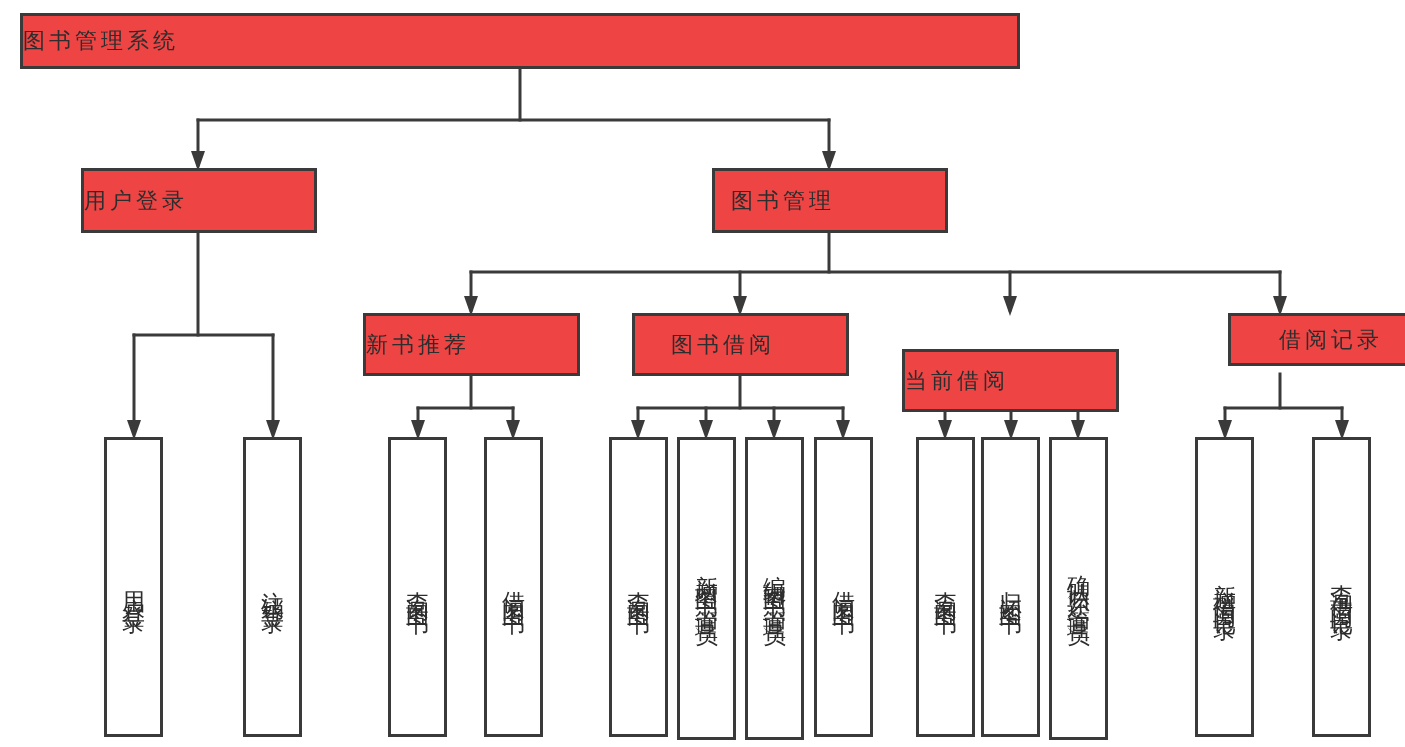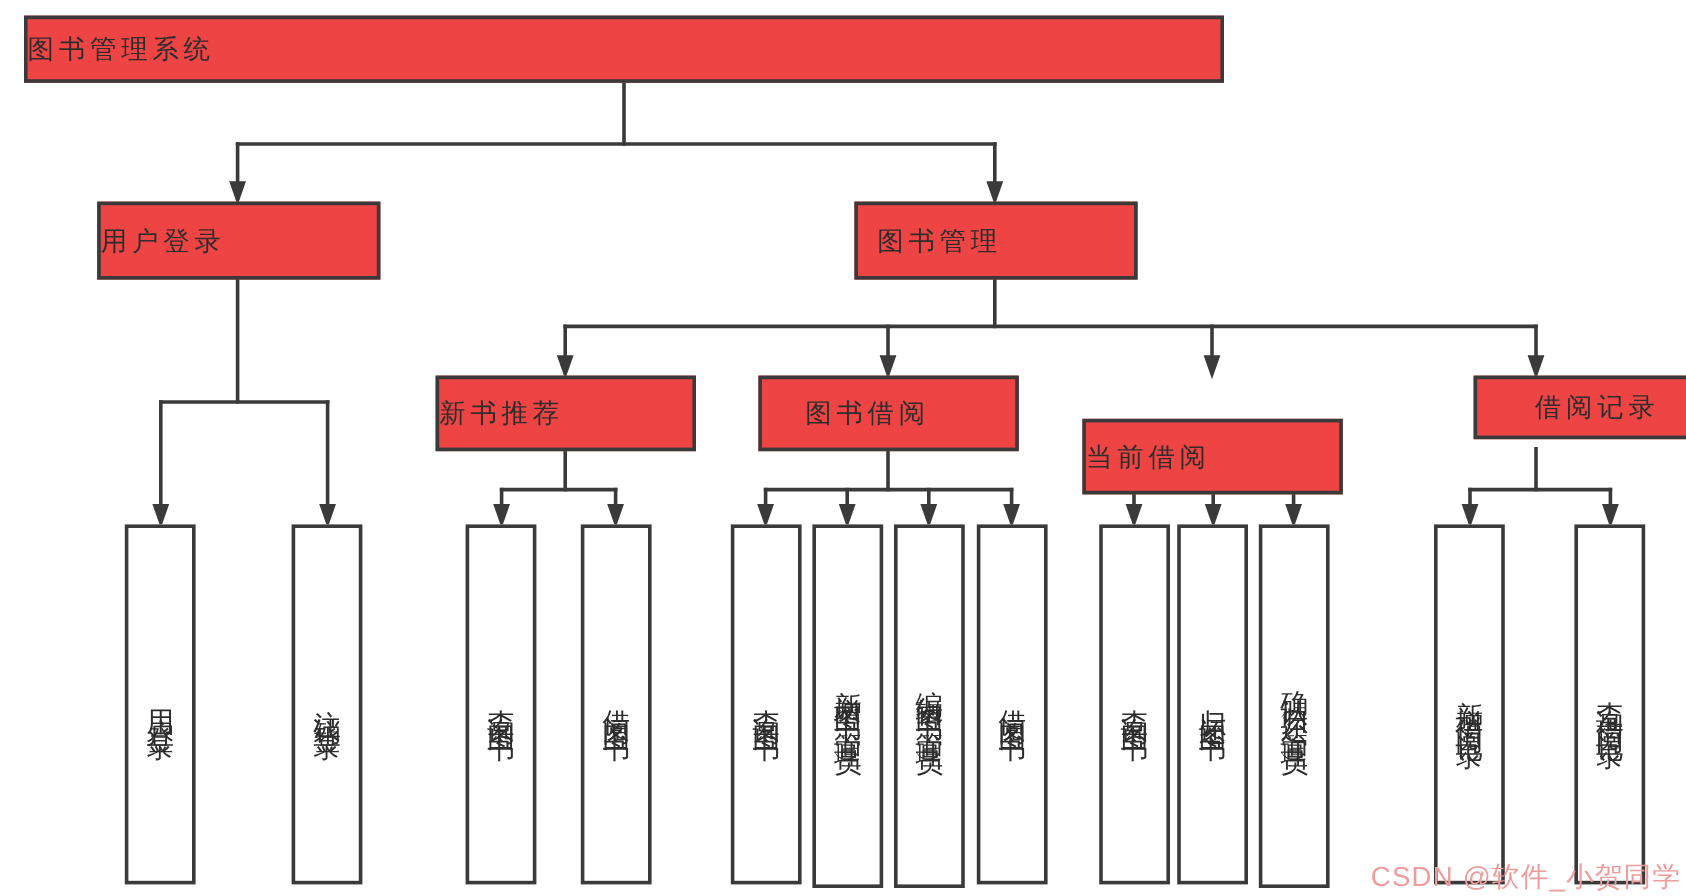--- a/index.html
+++ b/index.html
@@ -159,15 +159,14 @@
     <span class="vtext">确认归还（管理员）</span>
   </div>
 
   <div class="vbox" style="left:1195px;top:437px;width:59px;height:300px;">
     <span class="vtext">新增借阅记录</span>
   </div>
   <div class="vbox" style="left:1312px;top:437px;width:59px;height:300px;">
     <span class="vtext">查询借阅记录</span>
   </div>
 
-  <div class="watermark">CSDN @软件_小贺同学</div>
 
 </div>
 
 </body></html>

